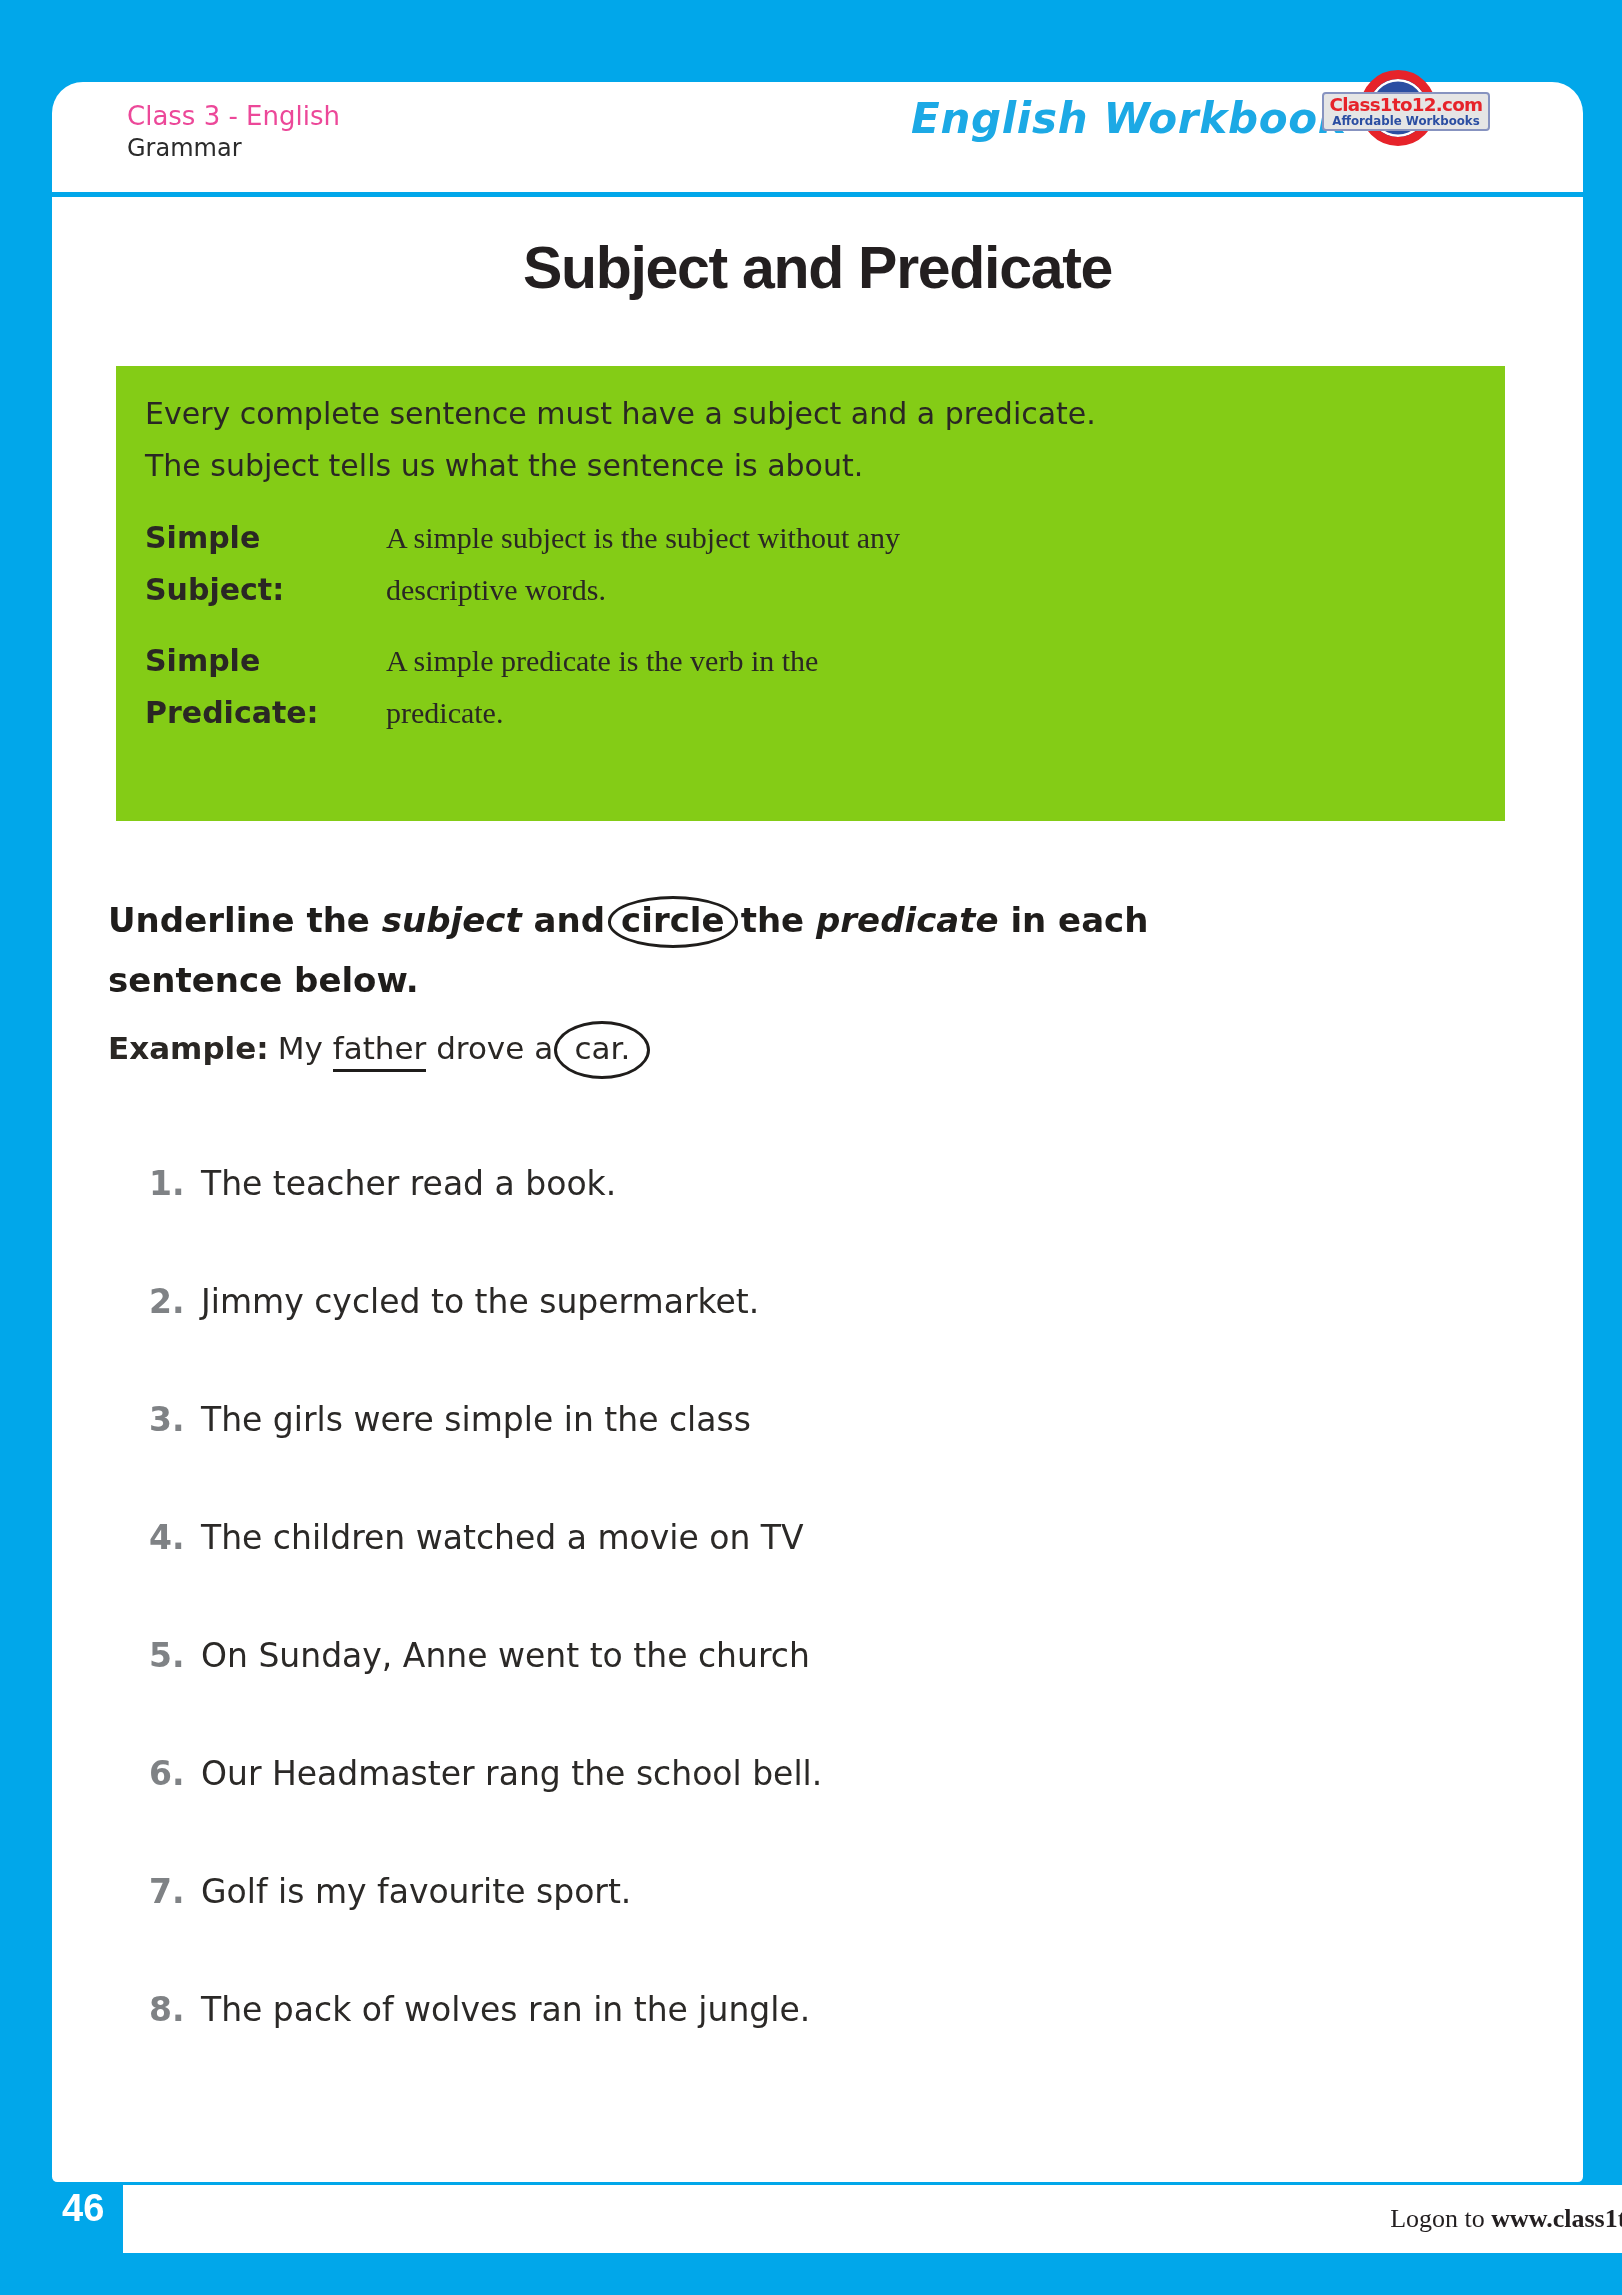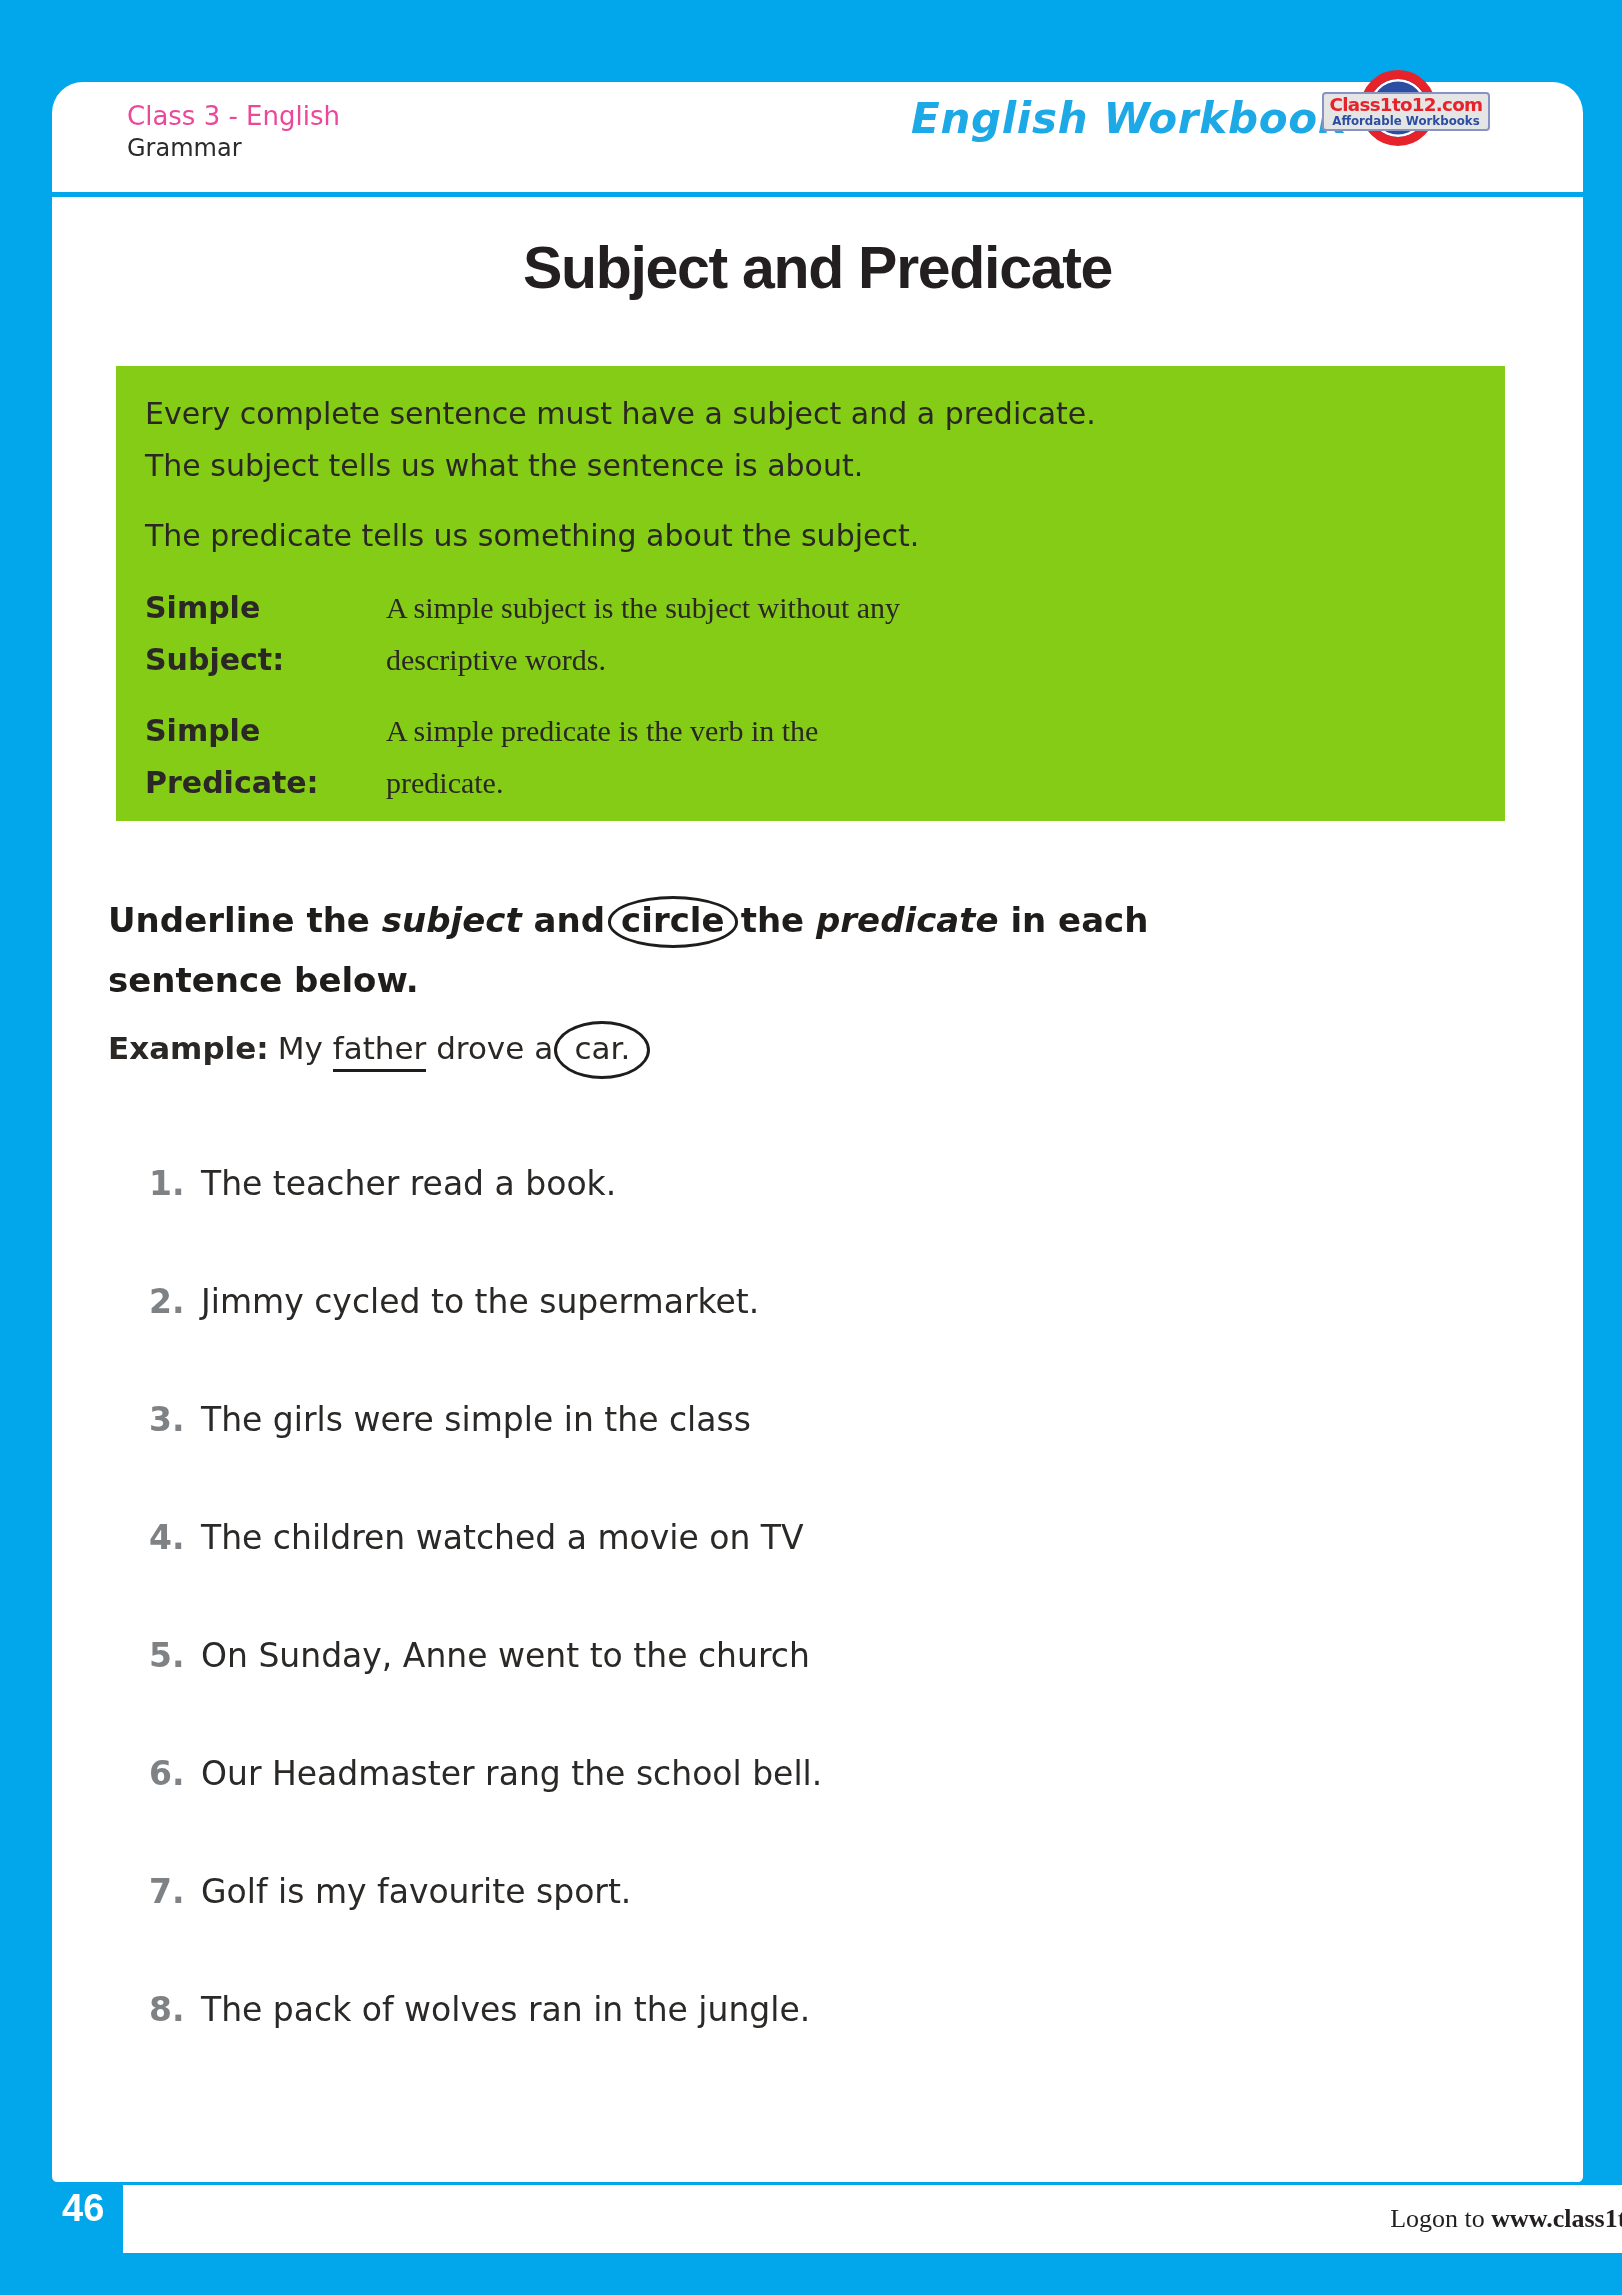--- a/index.html
+++ b/index.html
@@ -119,21 +119,20 @@
   </div>
 </div>
 
 <div class="main-card">
 
   <div class="worksheet-title">Subject and Predicate</div>
 
   <div class="info-box">
     <div class="info-line">Every complete sentence must have a subject and a predicate.</div>
     <div class="info-line">The subject tells us what the sentence is about.</div>
-    <div class="info-line gap">The predicate tells us something about the subject.</div>
     <div class="def-row">
       <div class="def-term">Simple Subject:</div>
       <div class="def-text">
         <div class="def-line">A simple subject is the subject without any</div>
         <div class="def-line">descriptive words.</div>
       </div>
     </div>
     <div class="def-row">
       <div class="def-term">Simple Predicate:</div>
       <div class="def-text">

